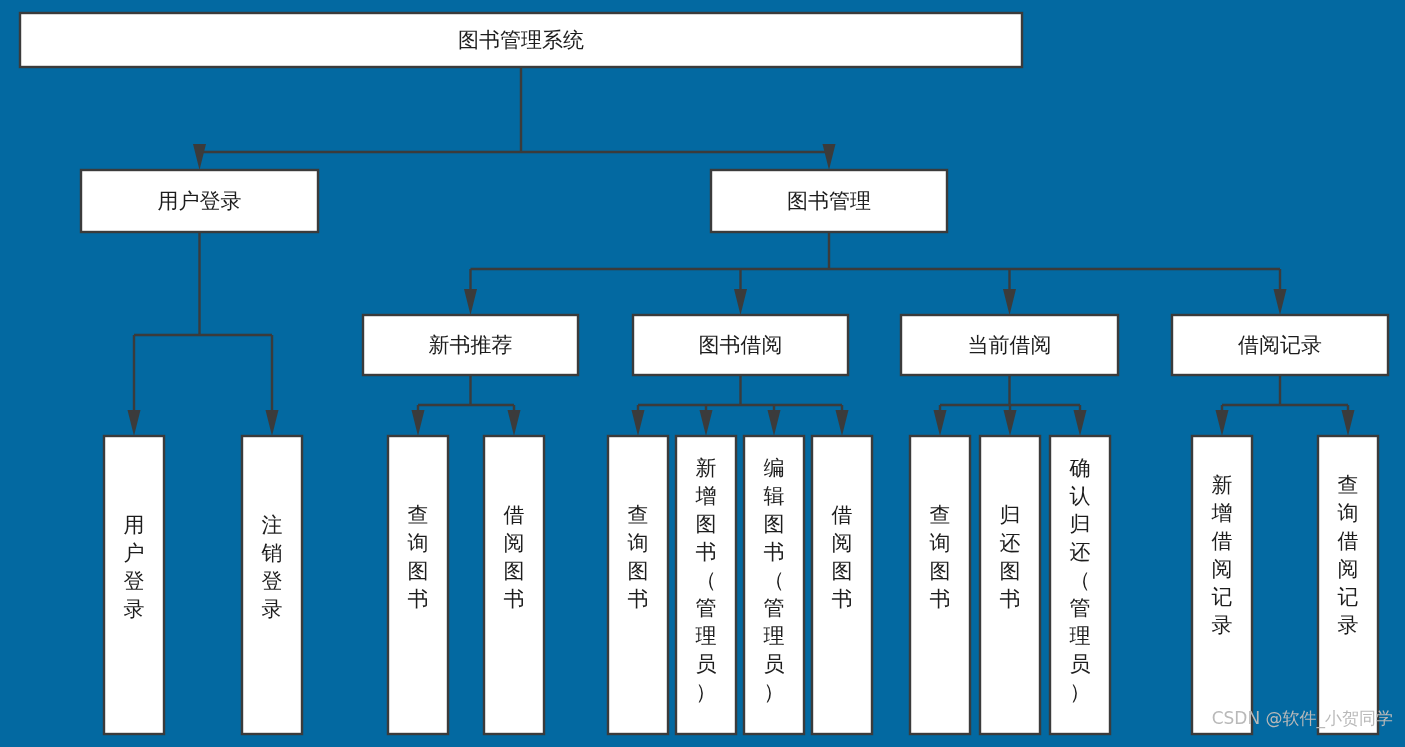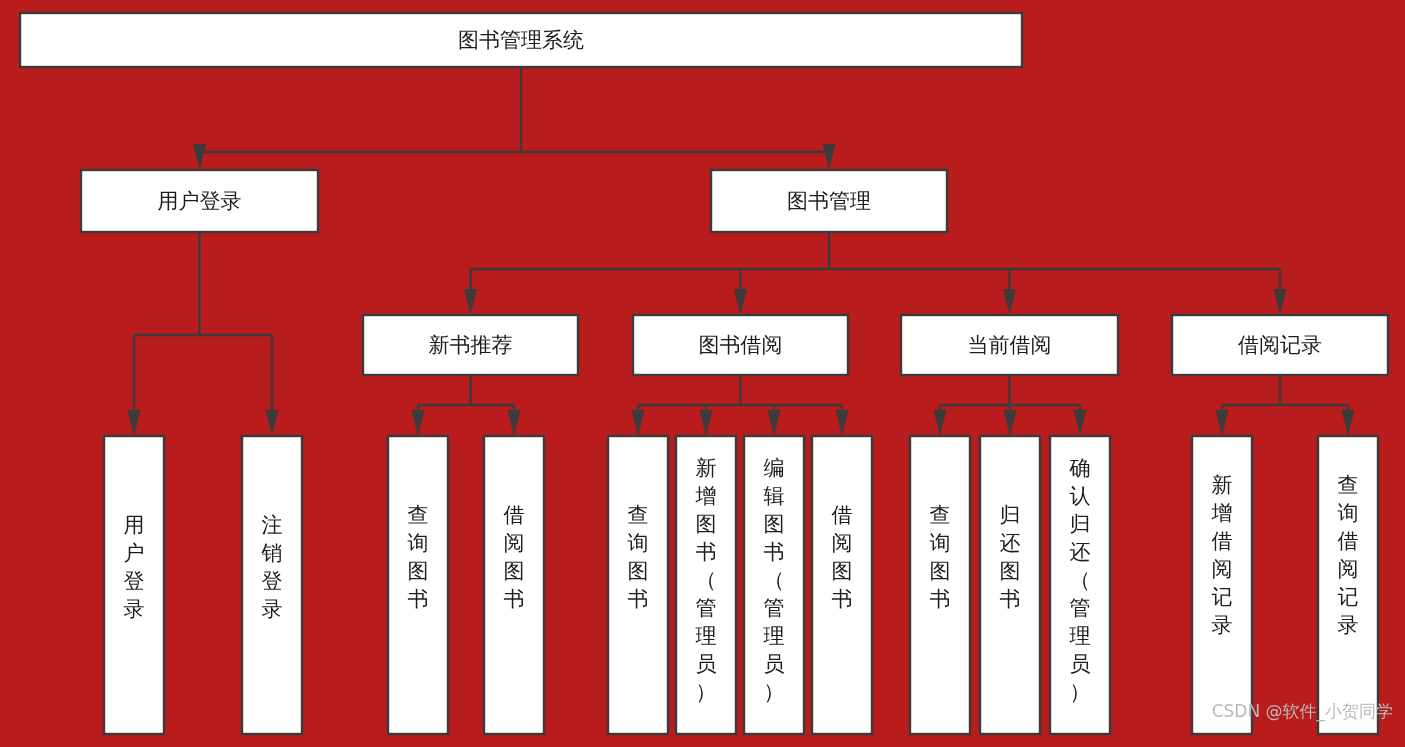--- a/index.html
+++ b/index.html
@@ -7,21 +7,21 @@
     padding: 0;
     background: #ffffff;
   }
   body {
     font-family: "DejaVu Sans", "Liberation Sans", sans-serif;
   }
   #diagram-root {
     position: relative;
     width: 1405px;
     height: 747px;
-    background: #b91c1c;
+    background: #0369a1;
     overflow: hidden;
   }
   svg.canvas {
     position: absolute;
     left: 0;
     top: 0;
     width: 1405px;
     height: 747px;
   }
   .node-box {
@@ -42,21 +42,21 @@
   .node-label {
     font-family: "DejaVu Sans", "Liberation Sans", sans-serif;
     fill: #1d1d1d;
     font-size: 21px;
     text-anchor: middle;
     dominant-baseline: middle;
   }
   .watermark {
     position: absolute;
     right: 12px;
-    bottom: 24px;
+    bottom: 17px;
     font-family: "DejaVu Sans", "Liberation Sans", sans-serif;
     font-size: 17px;
     color: #b9b9b9;
     white-space: nowrap;
     pointer-events: none;
   }
 </style>
 </head>
 <body>
 

